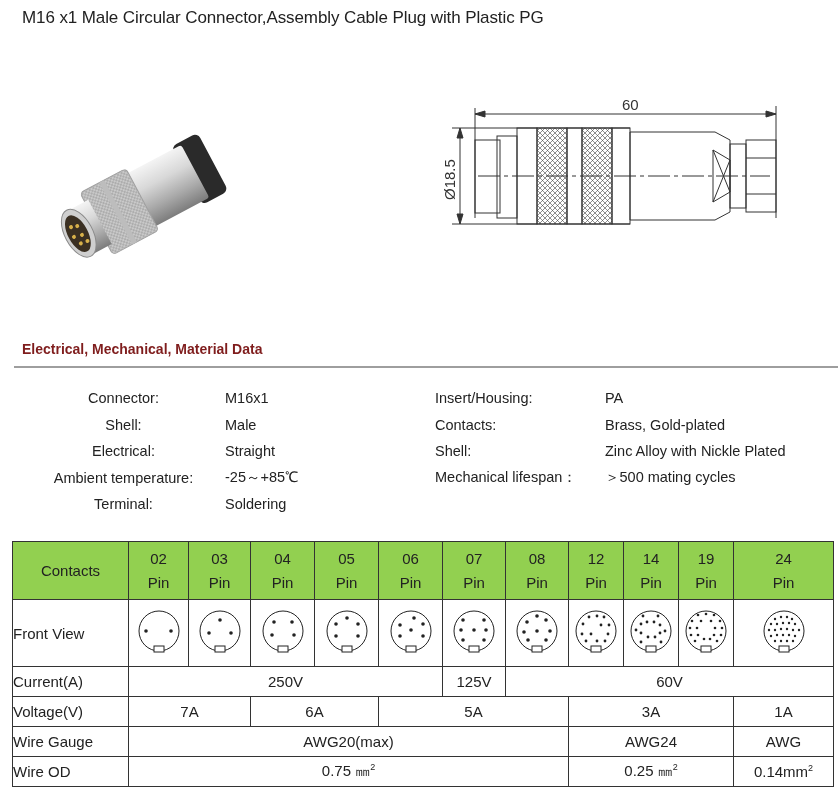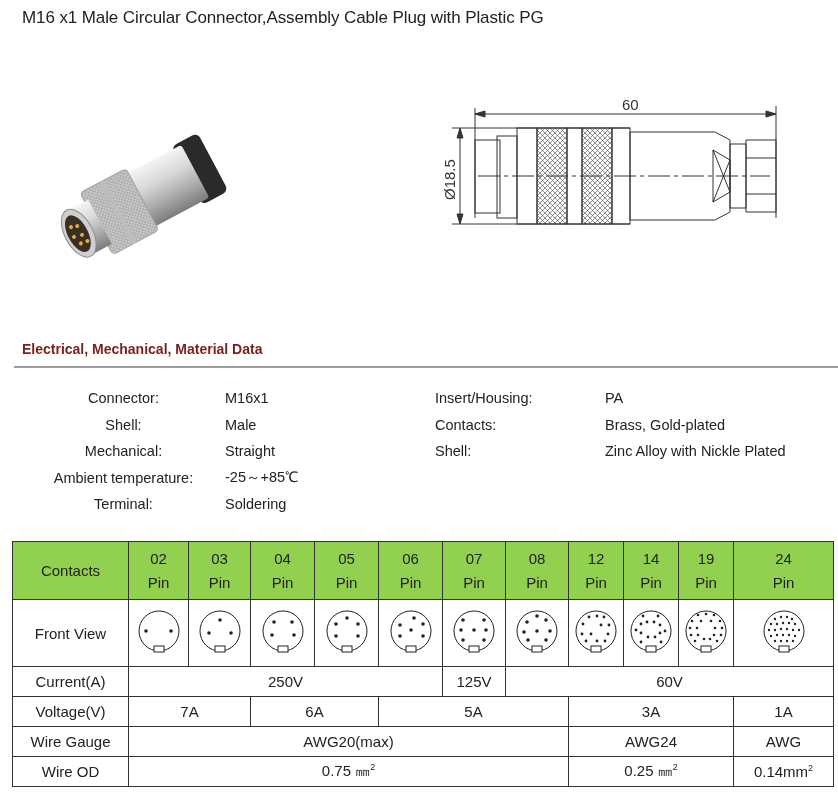--- a/index.html
+++ b/index.html
@@ -24,21 +24,21 @@
 
     table.spec-table {
       position: absolute; left: 12px; top: 541px; width: 821px;
       border-collapse: collapse; table-layout: fixed;
       font-size: 15px; color: #222; border-radius: 29px;
     }
     .spec-table td { border: 1px solid #333; text-align: center; vertical-align: middle; }
     .spec-table tr.head td { background: #92d050; height: 58px; line-height: 24px; }
     .spec-table tr.front td { height: 67px; }
     .spec-table tr.data td { height: 30px; }
-    .spec-table td.rowlabel { text-align: center; }
+    .spec-table td.rowlabel { text-align: left; }
 
     .pin-diagram { display: block; margin: 0 auto; }
     sup { font-size: 9px; }
   </style>
 </head>
 <body>
 
 <div class="title">M16 x1 Male Circular Connector,Assembly Cable Plug with Plastic PG</div>
 
 <svg class="photo" viewBox="0 0 240 190">
@@ -113,21 +113,21 @@
 <div class="specs left">
   <div class="row">
       <span class="k">Connector:</span>
       <span>M16x1</span>
     </div>
   <div class="row">
       <span class="k">Shell:</span>
       <span>Male</span>
     </div>
   <div class="row">
-      <span class="k">Mechanical:</span>
+      <span class="k">Electrical:</span>
       <span>Straight</span>
     </div>
   <div class="row">
       <span class="k">Ambient temperature:</span>
       <span>-25～+85℃</span>
     </div>
   <div class="row">
       <span class="k">Terminal:</span>
       <span>Soldering</span>
     </div>
@@ -138,20 +138,24 @@
       <span class="k">Insert/Housing:</span>
       <span>PA</span>
     </div>
   <div class="row">
       <span class="k">Contacts:</span>
       <span>Brass, Gold-plated</span>
     </div>
   <div class="row">
       <span class="k">Shell:</span>
       <span>Zinc Alloy with Nickle Plated</span>
+    </div>
+  <div class="row">
+      <span class="k">Mechanical lifespan：</span>
+      <span>＞500 mating cycles</span>
     </div>
 </div>
 
 <table class="spec-table">
   <colgroup>
     <col style="width:116px">
       <col style="width:60px">
       <col style="width:62px">
       <col style="width:64px">
       <col style="width:64px">

